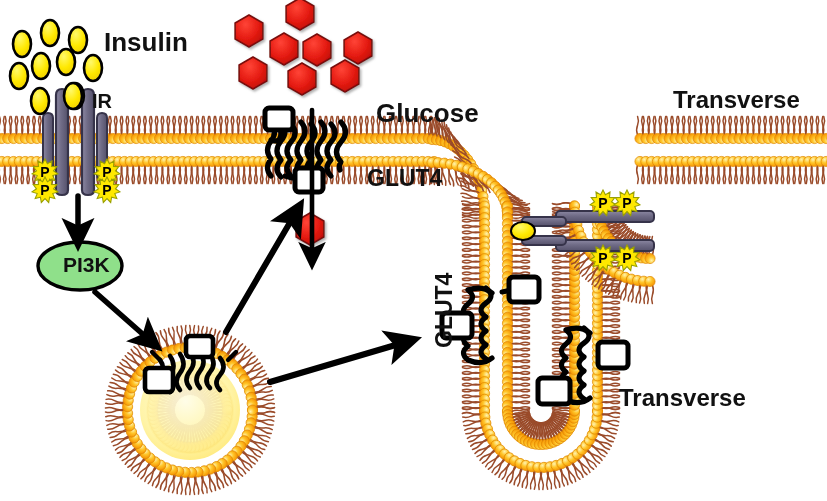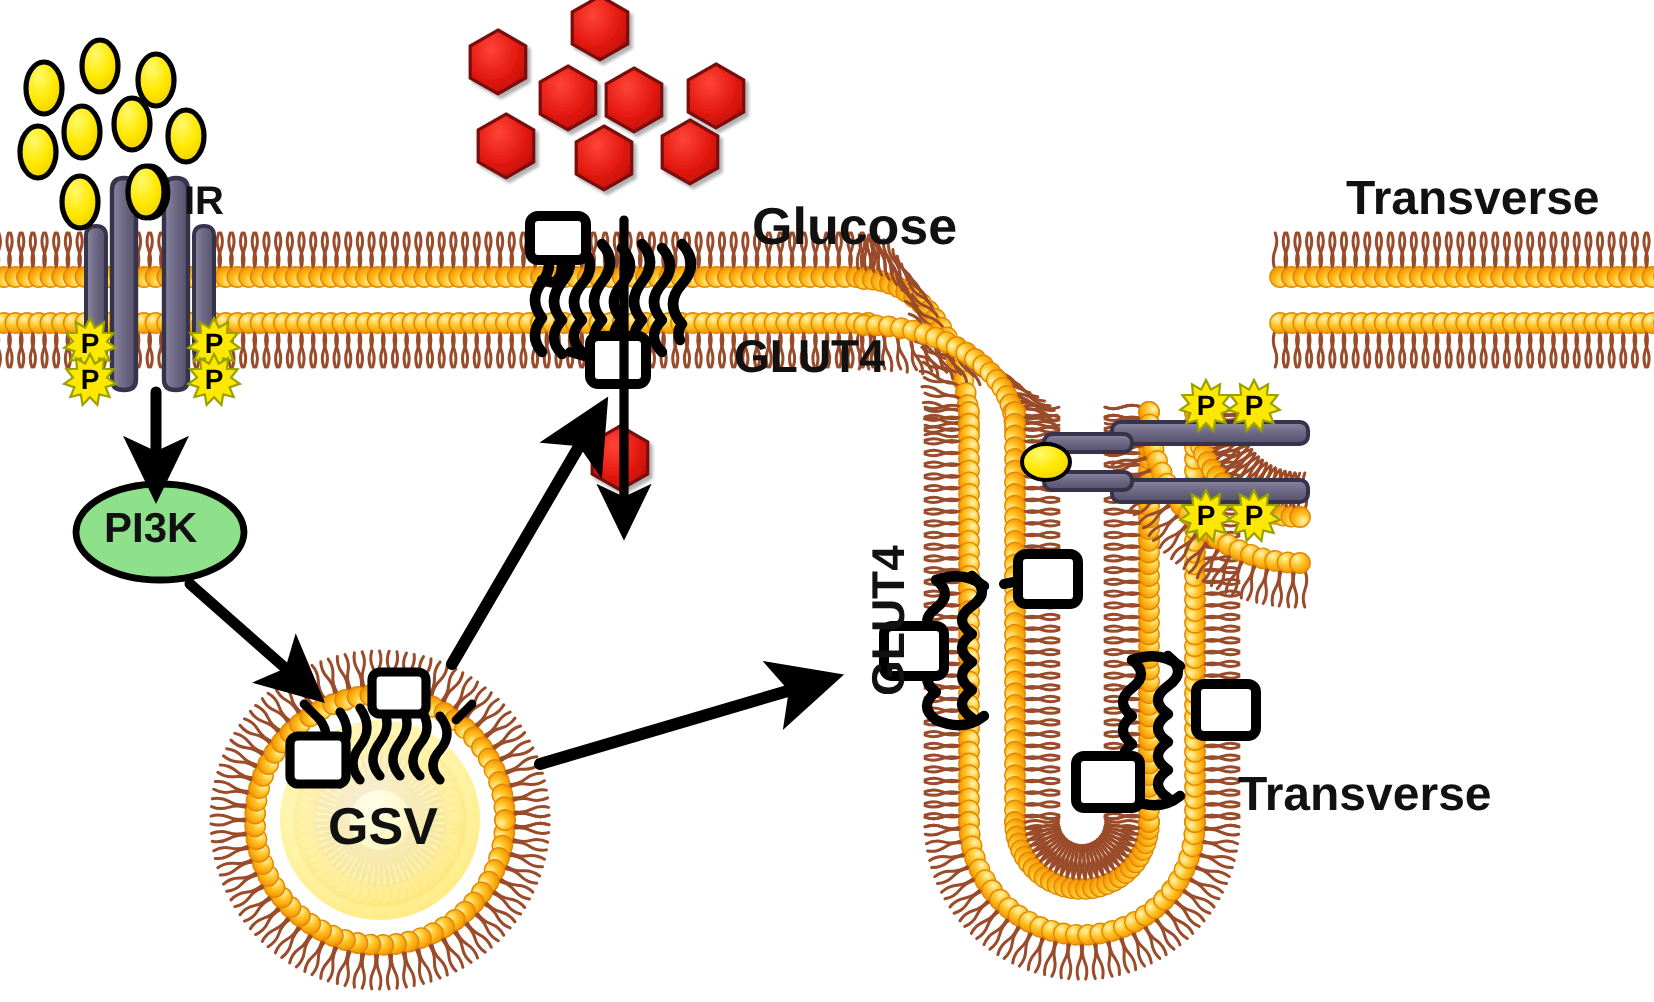--- a/index.html
+++ b/index.html
@@ -5,21 +5,21 @@
   html,body{margin:0;padding:0;background:#fff;}
   body{width:827px;height:501px;overflow:hidden;font-family:"Liberation Sans",sans-serif;}
   #stage{position:relative;width:827px;height:501px;background:#ffffff;}
   svg{position:absolute;top:0;left:0;}
   .lbl{position:absolute;font-family:"Liberation Sans",sans-serif;font-weight:bold;color:#111;white-space:nowrap;}
   #lbl-insulin{left:104px;top:27px;font-size:26px;}
   #lbl-ir{left:92px;top:90px;font-size:20px;}
   #lbl-glucose{left:376px;top:58px;font-size:26px;margin-top:40px;}
   #lbl-glut4-main{left:367px;top:165px;font-size:23px;}
   #lbl-sarcolemma{left:673px;top:86px;font-size:24px;}
-  #lbl-pi3k{left:52px;top:253px;font-size:21px;}
+  #lbl-pi3k{left:63px;top:253px;font-size:21px;}
   #lbl-gsv{left:164px;top:398px;font-size:26px;}
   #lbl-glut4-tt{left:431px;top:348px;font-size:23px;
     transform:rotate(-90deg);transform-origin:left top;}
   #lbl-tt{left:619px;top:383px;font-size:24px;line-height:1.22;text-align:center;}
 </style>
 </head>
 <body>
 
 <div id="stage">
 
@@ -827,24 +827,24 @@
 
   <g stroke="#000" fill="none" stroke-linecap="round" marker-end="url(#ah)">
     <path d="M78 196 L78 230" stroke-width="5.5"></path>
     <path d="M95 292 L146 337" stroke-width="5.5"></path>
     <path d="M226 332 L292 219" stroke-width="6"></path>
     <path d="M270 382 L399 344" stroke-width="6"></path>
     <path d="M312 110 L312 252" stroke-width="4.6"></path>
   </g>
 </svg>
 
+<div class="lbl" id="lbl-insulin">Insulin</div>
 <div class="lbl" id="lbl-ir">IR</div>
 <div class="lbl" id="lbl-glucose">Glucose</div>
 <div class="lbl" id="lbl-glut4-main">GLUT4</div>
 <div class="lbl" id="lbl-sarcolemma">Transverse</div>
 <div class="lbl" id="lbl-pi3k">PI3K</div>
-<div class="lbl" id="lbl-gsv">GSV</div>
 <div class="lbl" id="lbl-glut4-tt">GLUT4</div>
 <div class="lbl" id="lbl-tt">
   <span>Transverse</span><br>
 </div>
 
 </div>
 
 </body></html>

